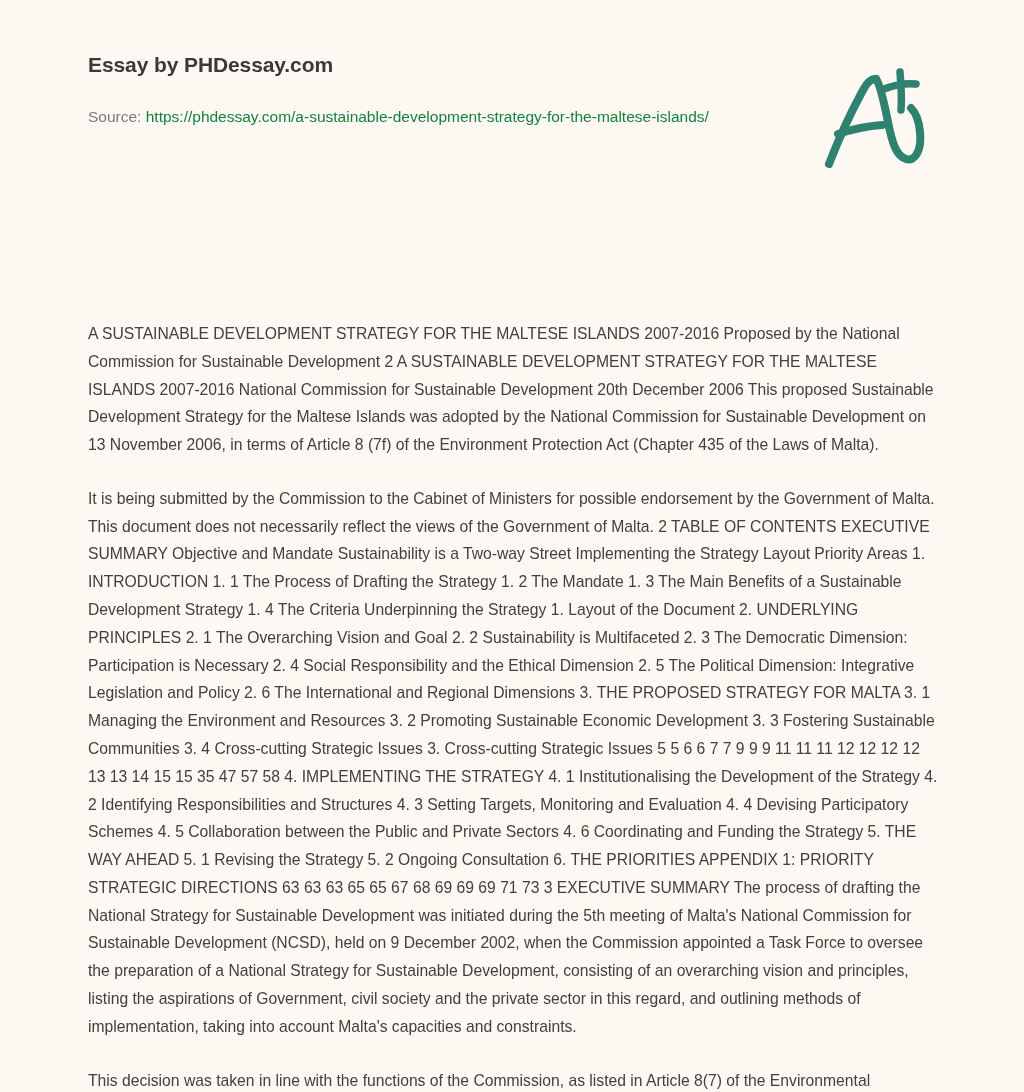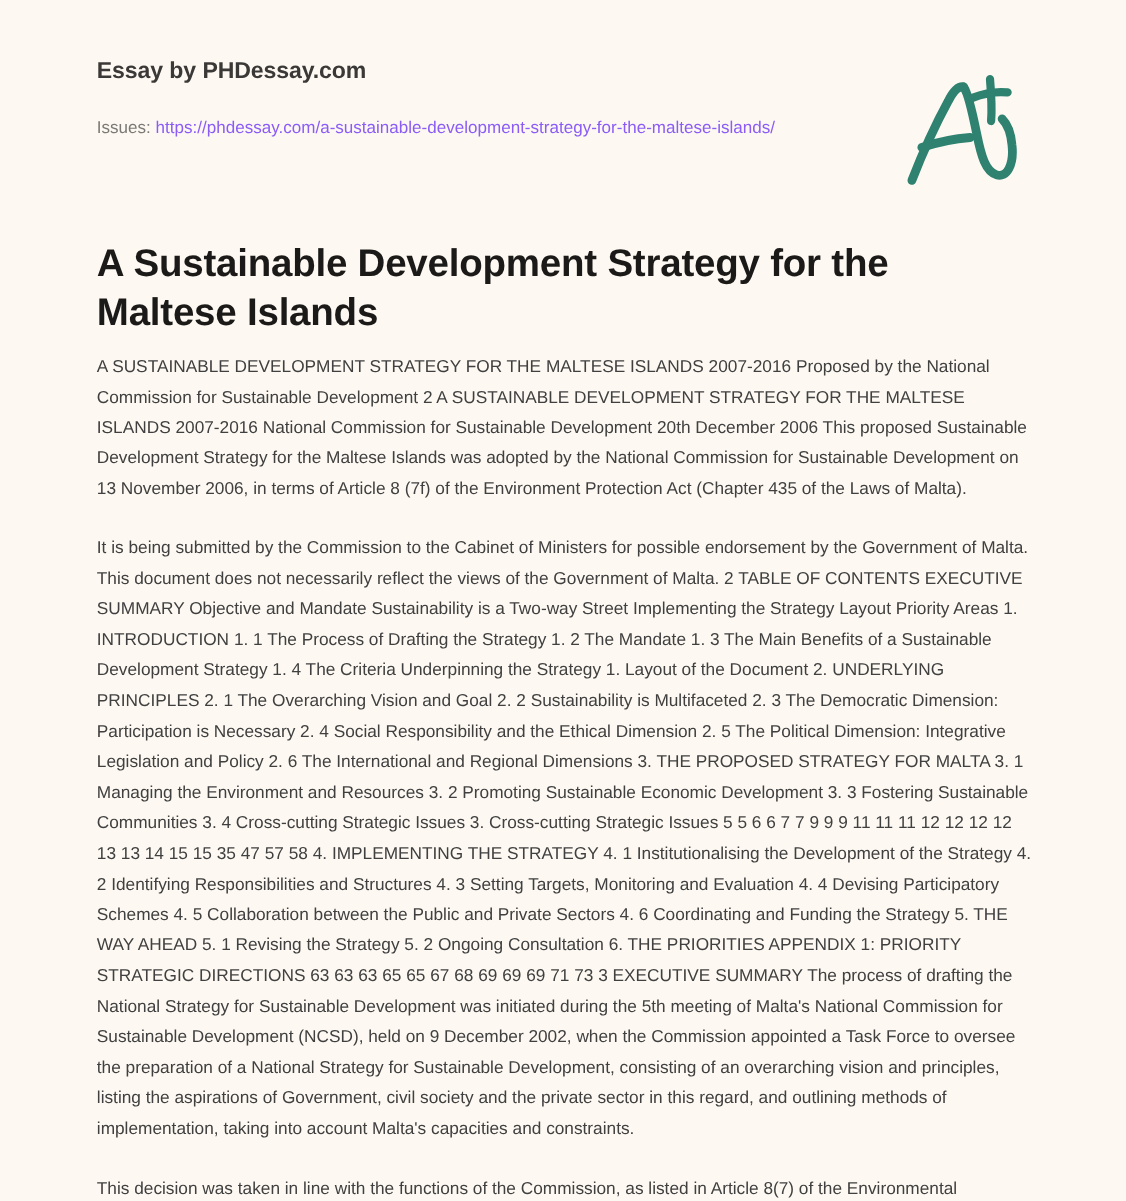--- a/index.html
+++ b/index.html
@@ -40,21 +40,21 @@
     font-size: 15.5px;
     line-height: 1.78;
     color: #7b7975;
     max-width: 650px;
     word-break: break-word;
   }
   .source-label {
     color: #7b7975;
   }
   .source-url {
-    color: #8b5cf6;
+    color: #15803d;
     text-decoration: none;
   }
 
   
   .logo {
     position: absolute;
     right: 88px;
     top: 62px;
     width: 120px;
     height: 120px;
@@ -98,21 +98,21 @@
   }
 </style>
 </head>
 <body>
 
 <div class="page">
 
   <div class="header">
     <div class="brand">Essay by PHDessay.com</div>
     <div class="source-line">
-      <span class="source-label">Issues:</span>
+      <span class="source-label">Source:</span>
       <span class="source-url">https://phdessay.com/a-sustainable-development-strategy-for-the-maltese-islands/</span>
     </div>
   </div>
 
   <div class="logo">
     <svg viewBox="0 0 120 120" xmlns="http://www.w3.org/2000/svg">
       <g fill="none" stroke="#2f8270" stroke-linecap="round" stroke-linejoin="round">
 
         <path d="M13 102 C 20 84, 34 52, 46 30 C 50 22, 55 16, 60 17" stroke-width="8"></path>
 
@@ -120,21 +120,20 @@
 
         <path d="M22 72 C 34 68, 52 64, 66 63" stroke-width="8"></path>
 
         <path d="M68 27 C 78 23, 90 21, 100 22" stroke-width="7.5"></path>
 
         <path d="M84 10 C 85 22, 86 36, 85 48" stroke-width="7.5"></path>
       </g>
     </svg>
   </div>
 
-  <h1 class="title">A Sustainable Development Strategy for the Maltese Islands</h1>
 
   <div class="article">
     <p>A SUSTAINABLE DEVELOPMENT STRATEGY FOR THE MALTESE ISLANDS 2007-2016 Proposed by the National Commission for Sustainable Development 2 A SUSTAINABLE DEVELOPMENT STRATEGY FOR THE MALTESE ISLANDS 2007-2016 National Commission for Sustainable Development 20th December 2006 This proposed Sustainable Development Strategy for the Maltese Islands was adopted by the National Commission for Sustainable Development on 13 November 2006, in terms of Article 8 (7f) of the Environment Protection Act (Chapter 435 of the Laws of Malta).</p>
     <p>It is being submitted by the Commission to the Cabinet of Ministers for possible endorsement by the Government of Malta. This document does not necessarily reflect the views of the Government of Malta. 2 TABLE OF CONTENTS EXECUTIVE SUMMARY Objective and Mandate Sustainability is a Two-way Street Implementing the Strategy Layout Priority Areas 1. INTRODUCTION 1. 1 The Process of Drafting the Strategy 1. 2 The Mandate 1. 3 The Main Benefits of a Sustainable Development Strategy 1. 4 The Criteria Underpinning the Strategy 1. Layout of the Document 2. UNDERLYING PRINCIPLES 2. 1 The Overarching Vision and Goal 2. 2 Sustainability is Multifaceted 2. 3 The Democratic Dimension: Participation is Necessary 2. 4 Social Responsibility and the Ethical Dimension 2. 5 The Political Dimension: Integrative Legislation and Policy 2. 6 The International and Regional Dimensions 3. THE PROPOSED STRATEGY FOR MALTA 3. 1 Managing the Environment and Resources 3. 2 Promoting Sustainable Economic Development 3. 3 Fostering Sustainable Communities 3. 4 Cross-cutting Strategic Issues 3. Cross-cutting Strategic Issues 5 5 6 6 7 7 9 9 9 11 11 11 12 12 12 12 13 13 14 15 15 35 47 57 58 4. IMPLEMENTING THE STRATEGY 4. 1 Institutionalising the Development of the Strategy 4. 2 Identifying Responsibilities and Structures 4. 3 Setting Targets, Monitoring and Evaluation 4. 4 Devising Participatory Schemes 4. 5 Collaboration between the Public and Private Sectors 4. 6 Coordinating and Funding the Strategy 5. THE WAY AHEAD 5. 1 Revising the Strategy 5. 2 Ongoing Consultation 6. THE PRIORITIES APPENDIX 1: PRIORITY STRATEGIC DIRECTIONS 63 63 63 65 65 67 68 69 69 69 71 73 3 EXECUTIVE SUMMARY The process of drafting the National Strategy for Sustainable Development was initiated during the 5th meeting of Malta's National Commission for Sustainable Development (NCSD), held on 9 December 2002, when the Commission appointed a Task Force to oversee the preparation of a National Strategy for Sustainable Development, consisting of an overarching vision and principles, listing the aspirations of Government, civil society and the private sector in this regard, and outlining methods of implementation, taking into account Malta's capacities and constraints.</p>
     <p>This decision was taken in line with the functions of the Commission, as listed in Article 8(7) of the Environmental Protection Act (Act XX 2001). The Task Force met soon after it was appointed and set in mo</p>
   </div>
 
 </div>
 
 </body></html>

